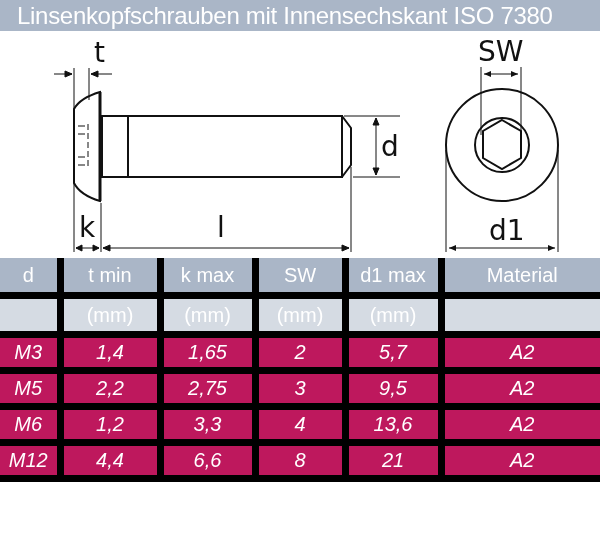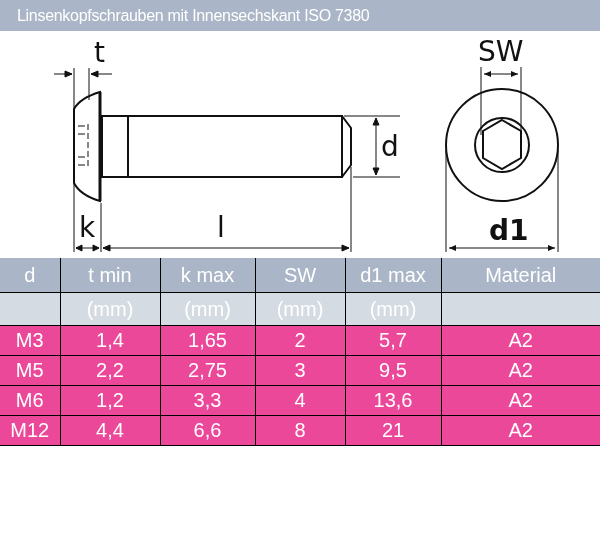--- a/index.html
+++ b/index.html
@@ -1,29 +1,29 @@
 <!DOCTYPE html>
 <html><head>
 <meta charset="utf-8">
 <style>
   html, body { margin:0; padding:0; }
   body { width:600px; height:533px; background:#ffffff; position:relative; overflow:hidden;
          font-family:"Liberation Sans", sans-serif; }
   .title-bar { position:absolute; left:0; top:0; width:600px; height:31px; background:#aab6c7;
-               color:#ffffff; font-size:16px; line-height:31px; letter-spacing:-0.3px; }
+               color:#ffffff; font-size:24px; line-height:31px; letter-spacing:-0.3px; }
   .title-bar span { position:absolute; left:17px; top:0; white-space:nowrap; }
   .drawing { position:absolute; left:0; top:31px; width:600px; height:227px; }
   .drawing svg { position:absolute; left:0; top:0; }
   .dim-label { position:absolute; font-family:"DejaVu Sans", sans-serif; color:#111; font-size:28px; line-height:28px; }
   table { position:absolute; left:0; top:258px; width:600px; border-collapse:collapse; table-layout:fixed; }
   td, th { color:#ffffff; font-weight:normal; text-align:center; font-size:20px; padding:0;
-           border:1px solid #000000; white-space:nowrap; overflow:hidden; }
+           border:7px solid #000000; white-space:nowrap; overflow:hidden; }
   th { background:#aab6c7; height:34px; }
   tr.units td { background:#d5dbe3; height:32px; }
-  tbody tr.data td { background:#ec4899; height:29px; }
+  tbody tr.data td { background:#be185d; height:29px;font-style:italic; }
   table tr:first-child th { border-top:none; }
   table tr th:first-child, table tr td:first-child { border-left:none; }
   table tr th:last-child, table tr td:last-child { border-right:none; }
 </style>
 </head>
 <body>
 
 <div class="title-bar">
   <span>Linsenkopfschrauben mit Innensechskant ISO 7380</span>
 </div>
@@ -89,21 +89,21 @@
         <polygon points="449,248 456,245 456,251"></polygon>
           <polygon points="555,248 548,245 548,251"></polygon>
       </g>
     </g>
   </svg>
   <div class="dim-label" style="left:94px;top:8px;">t</div>
   <div class="dim-label" style="left:79px;top:183px;">k</div>
   <div class="dim-label" style="left:217px;top:183px;">l</div>
   <div class="dim-label" style="left:381px;top:102px;">d</div>
   <div class="dim-label" style="left:478px;top:7px;">SW</div>
-  <div class="dim-label" style="left:489px;top:186px;font-weight:bold;">d1</div>
+  <div class="dim-label" style="left:489px;top:186px;">d1</div>
 </div>
 
 <table>
   <colgroup>
     <col style="width:60px">
       <col style="width:100px">
       <col style="width:95px">
     <col style="width:90px">
       <col style="width:96px">
       <col style="width:159px">

